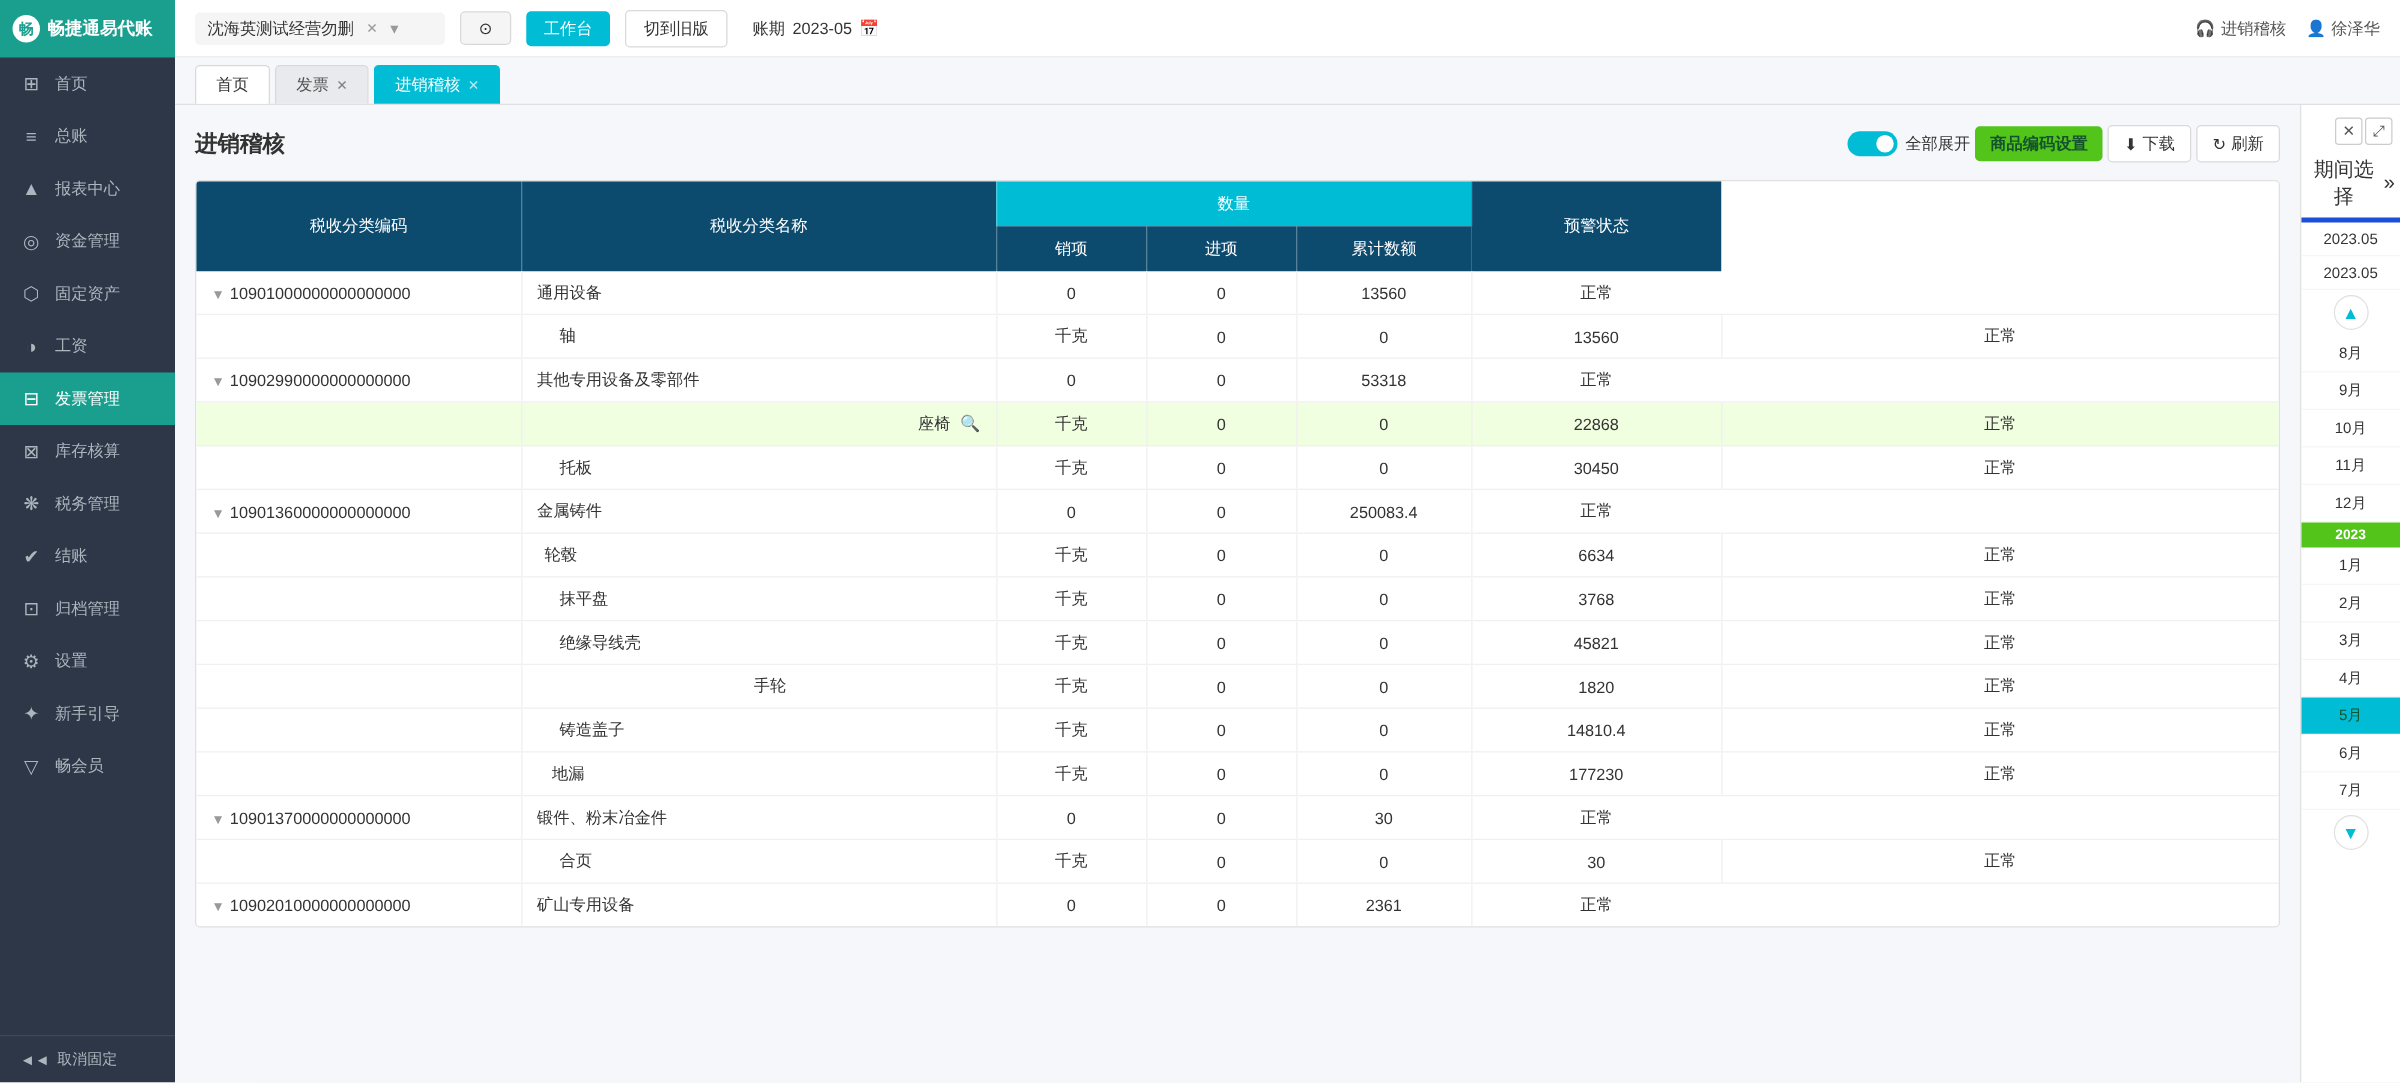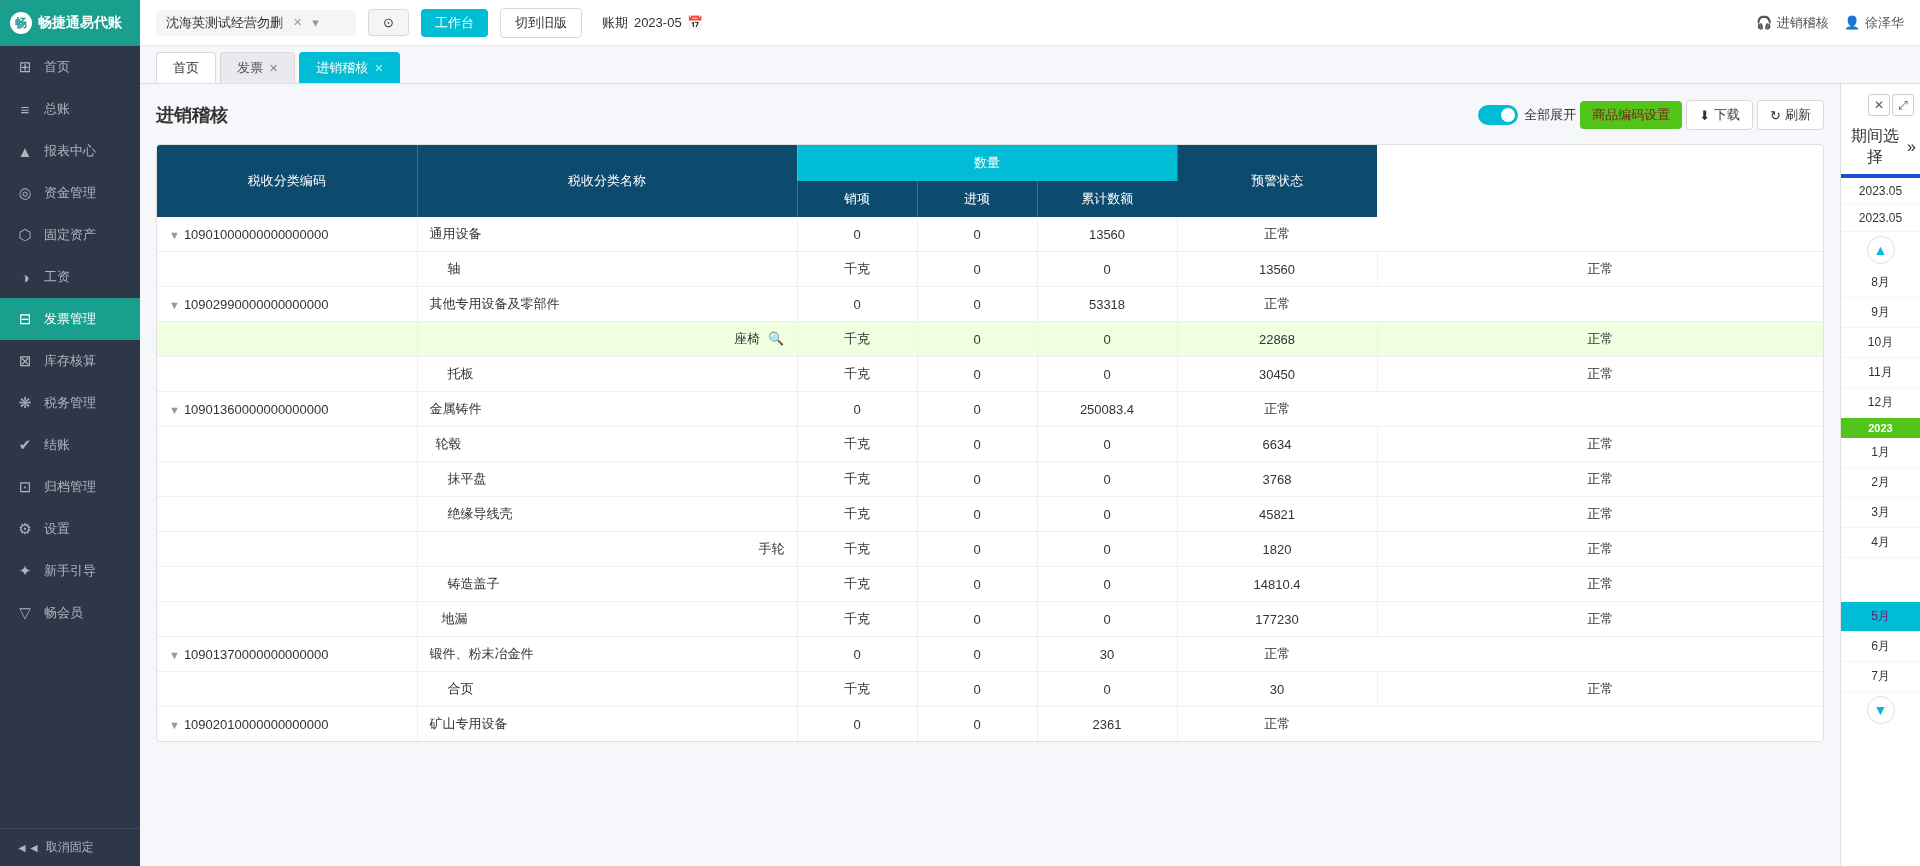--- a/index.html
+++ b/index.html
@@ -196,21 +196,21 @@
     .action-btn {
       border: none;
       padding: 5px 12px;
       border-radius: 4px;
       cursor: pointer;
       font-size: 13px;
       display: flex;
       align-items: center;
       gap: 4px;
     }
-    .action-btn.primary { background: #52c41a; color: #7f1d1d; }
+    .action-btn.primary { background: #52c41a; color: #14532d; font-weight: bold; }
     .action-btn.default { background: white; color: #333; border: 1px solid #d9d9d9; }
 
     
     .table-wrap {
       background: white;
       border-radius: 4px;
       overflow: hidden;
       border: 1px solid #e0e0e0;
     }
     table {
@@ -272,22 +272,21 @@
       width: 100%;
       text-align: center;
       padding: 6px 4px;
       font-size: 12px;
       color: #333;
       cursor: pointer;
       border-bottom: 1px solid #f5f5f5;
     }
     .period-item.active {
       background: #00bcd4;
-      color: #701a75;
-      margin-top: 44px;
+      color: #14532d;
     }
     .period-nav-btn {
       width: 28px; height: 28px;
       border-radius: 50%;
       border: 1px solid #e0e0e0;
       background: white;
       display: flex; align-items: center; justify-content: center;
       cursor: pointer;
       margin: 4px auto;
       color: #00bcd4;
@@ -537,21 +536,21 @@
                 <td></td>
                 <td style="text-align: left; padding-left: 30px;">绝缘导线壳</td>
                 <td>千克</td>
                 <td>0</td>
                 <td>0</td>
                 <td>45821</td>
                 <td>正常</td>
               </tr>
               <tr>
                 <td></td>
-                <td style="text-align: right; padding-left: 30px;">手轮</td>
+                <td style="text-align: center; padding-left: 30px;">手轮</td>
                 <td>千克</td>
                 <td>0</td>
                 <td>0</td>
                 <td>1820</td>
                 <td>正常</td>
               </tr>
               <tr>
                 <td></td>
                 <td style="text-align: left; padding-left: 30px;">铸造盖子</td>
                 <td>千克</td>

